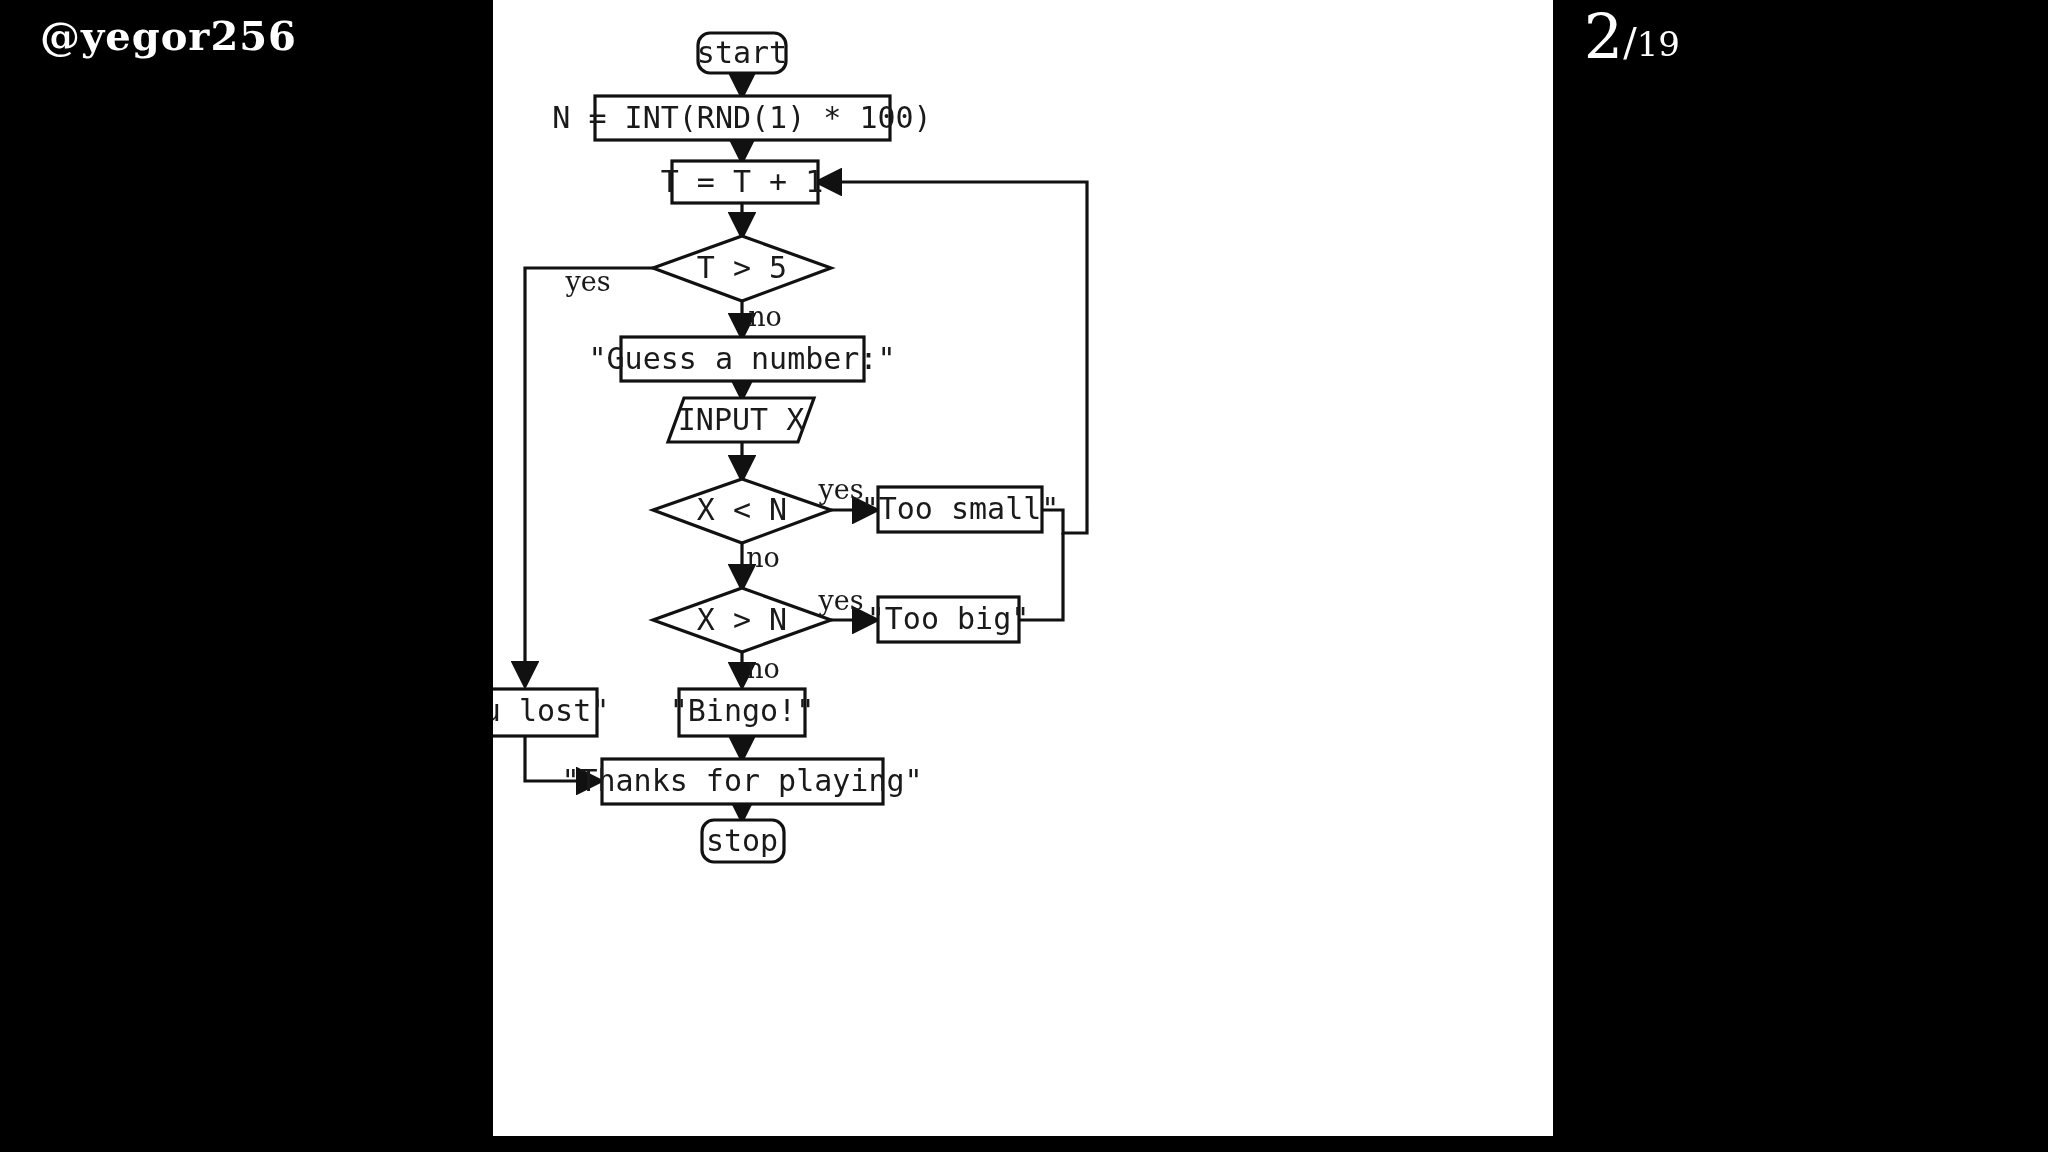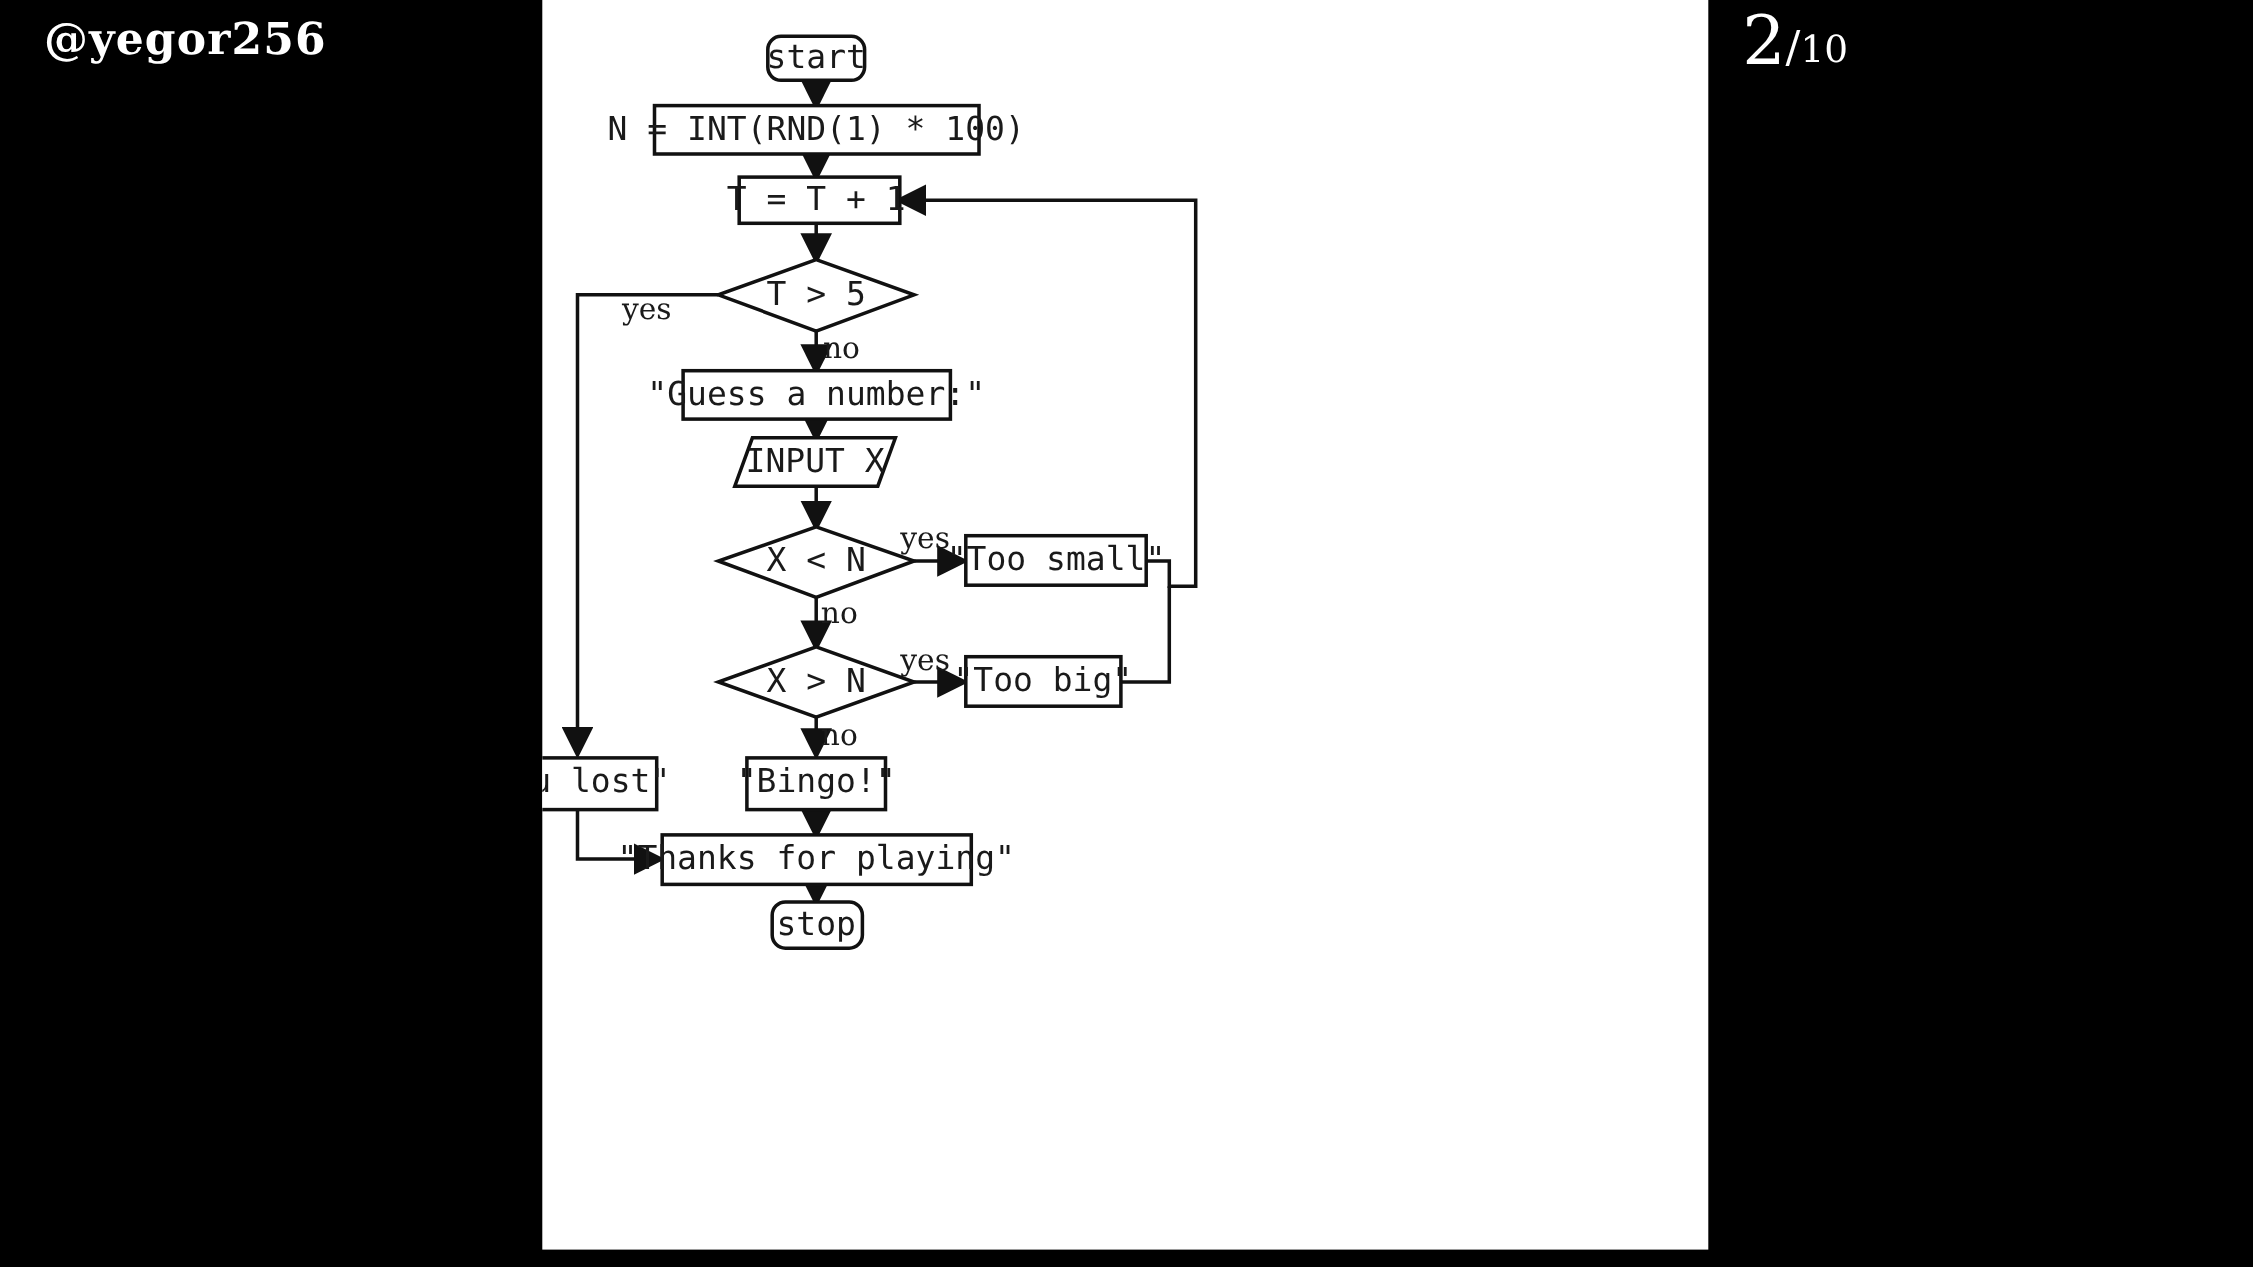--- a/index.html
+++ b/index.html
@@ -87,21 +87,21 @@
   }
 </style>
 </head>
 <body>
 
 <div id="slide">
 
   <div id="handle">@yegor256</div>
 
   <div id="pageno">
-    <span class="cur">2</span><span class="sep">/</span><span class="tot">10</span>
+    <span class="cur">2</span><span class="sep">/</span><span class="tot">19</span>
   </div>
 
   <div id="canvas">
     <svg viewBox="0 0 1060 1136" xmlns="http://www.w3.org/2000/svg">
       <defs>
         <marker id="arrow" viewBox="0 0 12 12" refX="10" refY="6" markerWidth="9" markerHeight="9" orient="auto-start-reverse">
           <path d="M 0 0 L 12 6 L 0 12 z" fill="#111111"></path>
         </marker>
       </defs>
 

